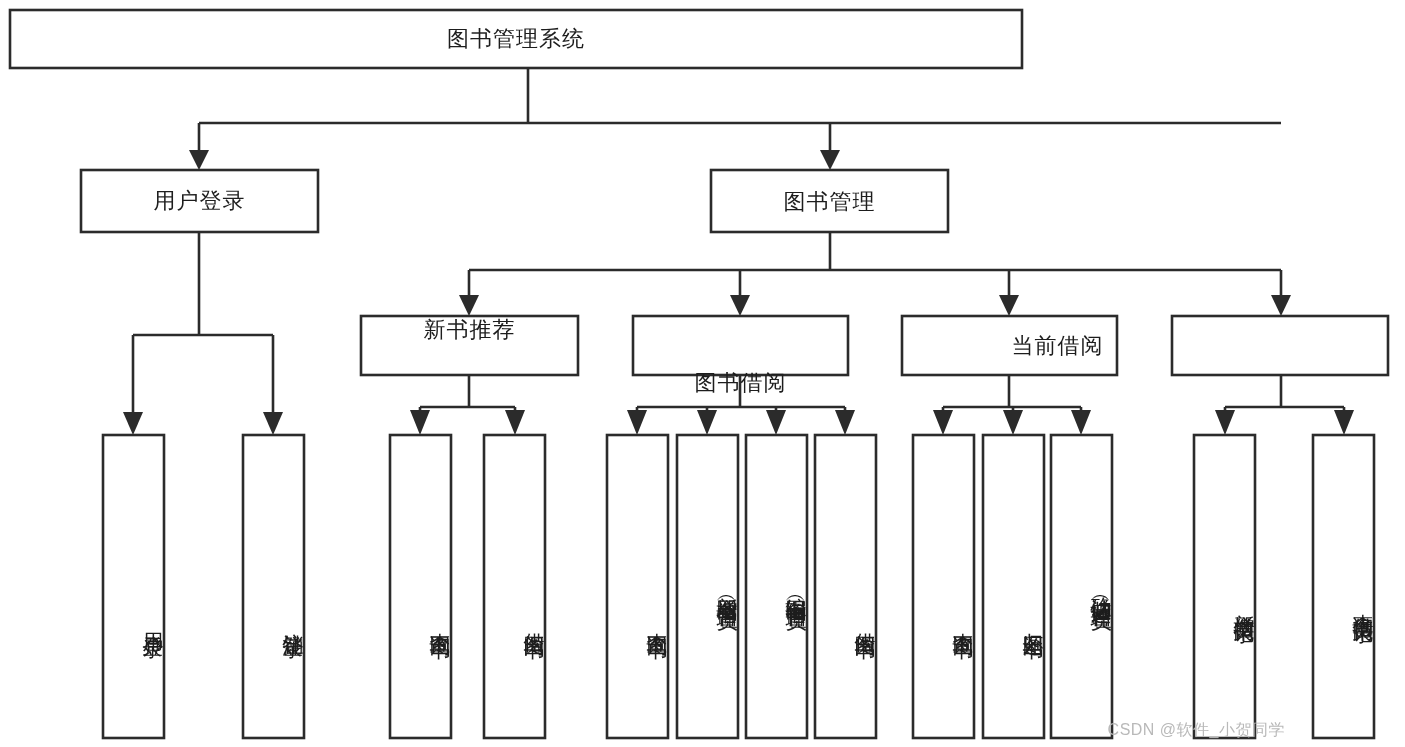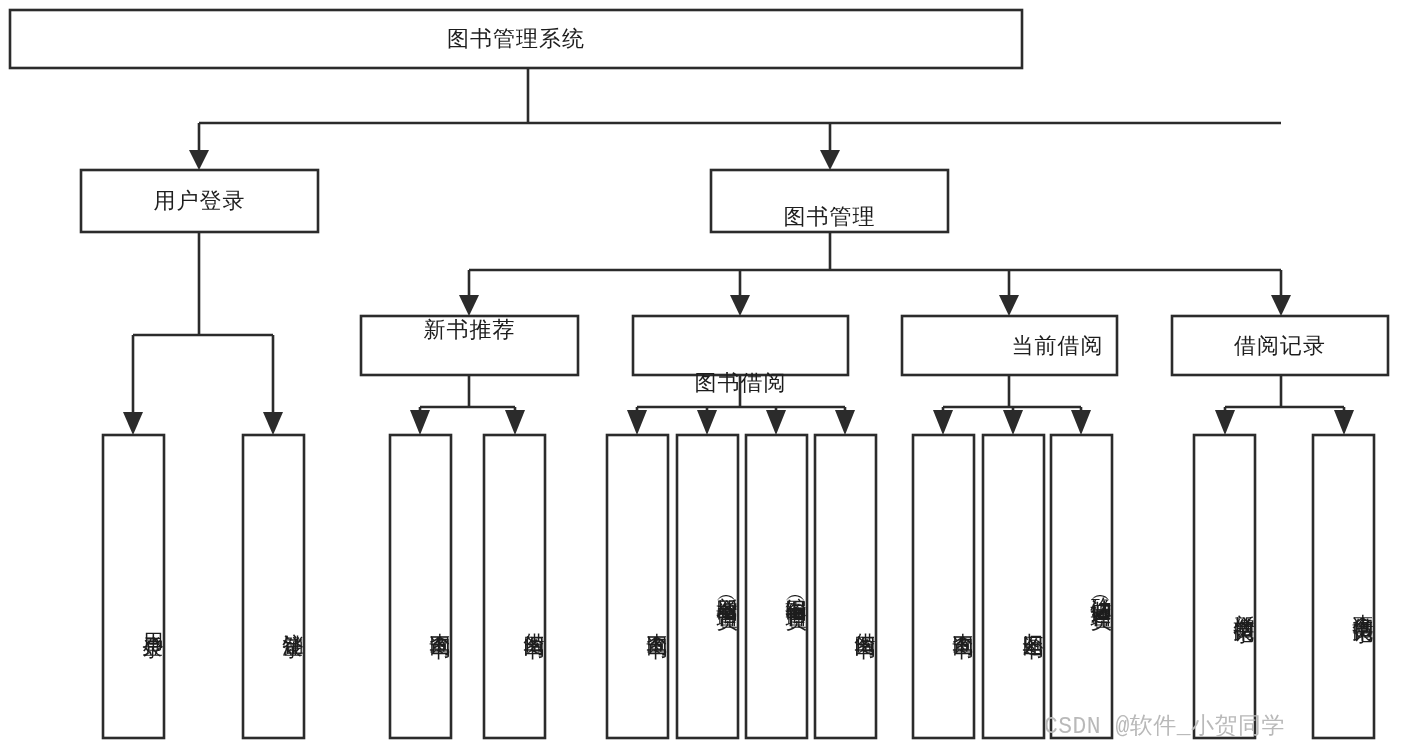--- a/index.html
+++ b/index.html
@@ -66,24 +66,24 @@
     color: #1d1d1d;
     letter-spacing: 1px;
     white-space: nowrap;
     pointer-events: none;
     font-family: "Liberation Sans", "DejaVu Sans", sans-serif;
   }
   .watermark {
     position: absolute;
     right: 10px;
     bottom: 6px;
-    font-size: 23px;
+    font-size: 16px;
     color: #b9b9b9;
     letter-spacing: 0.5px;
-    font-family: Liberation Mono, monospace;
+    font-family: Liberation Sans, sans-serif;
     white-space: nowrap;
     pointer-events: none;
   }
 </style>
 </head>
 <body>
 
 <div id="diagram-root">
 
   <svg class="chart-svg" viewBox="0 0 1405 747" xmlns="http://www.w3.org/2000/svg">
@@ -182,26 +182,25 @@
     <rect class="node-box" x="913" y="435" width="61" height="303"></rect>
     <rect class="node-box" x="983" y="435" width="61" height="303"></rect>
     <rect class="node-box" x="1051" y="435" width="61" height="303"></rect>
     <rect class="node-box" x="1194" y="435" width="61" height="303"></rect>
     <rect class="node-box" x="1313" y="435" width="61" height="303"></rect>
   </svg>
 
   <div class="htext-wrap" style="left:10px; top:10px; width:1012px; height:58px;">图书管理系统</div>
 
   <div class="htext-wrap" style="left:81px; top:170px; width:237px; height:62px;">用户登录</div>
-  <div class="htext-wrap" style="left:711px; top:186px; width:237px; height:62px;">图书管理</div>
+  <div class="htext-wrap" style="left:711px; top:171px; width:237px; height:62px;">图书管理</div>
 
   <div class="htext-wrap" style="left:361px; top:300px; width:217px; height:59px;">新书推荐</div>
   <div class="htext-wrap" style="left:633px; top:316px; width:215px; height:59px;margin-top:37px;">图书借阅</div>
   <div class="htext-wrap" style="left:902px; top:316px; width:215px; height:59px;margin-left:48px;">当前借阅</div>
-  <div class="htext-wrap" style="left:1172px; top:316px; width:216px; height:59px;">借阅记录</div>
 
   <div class="vtext-wrap" style="left:103px; top:505px; width:61px; height:230px;">用户登录</div>
   <div class="vtext-wrap" style="left:243px; top:505px; width:61px; height:230px;">注销登录</div>
   <div class="vtext-wrap" style="left:390px; top:505px; width:61px; height:230px;">查询图书</div>
   <div class="vtext-wrap" style="left:484px; top:505px; width:61px; height:230px;">借阅图书</div>
   <div class="vtext-wrap" style="left:607px; top:505px; width:61px; height:230px;">查询图书</div>
   <div class="vtext-wrap" style="left:677px; top:443px; width:61px; height:292px;">新增图书（管理员）</div>
   <div class="vtext-wrap" style="left:746px; top:443px; width:61px; height:292px;">编辑图书（管理员）</div>
   <div class="vtext-wrap" style="left:815px; top:505px; width:61px; height:230px;">借阅图书</div>
   <div class="vtext-wrap" style="left:913px; top:505px; width:61px; height:230px;">查询图书</div>

